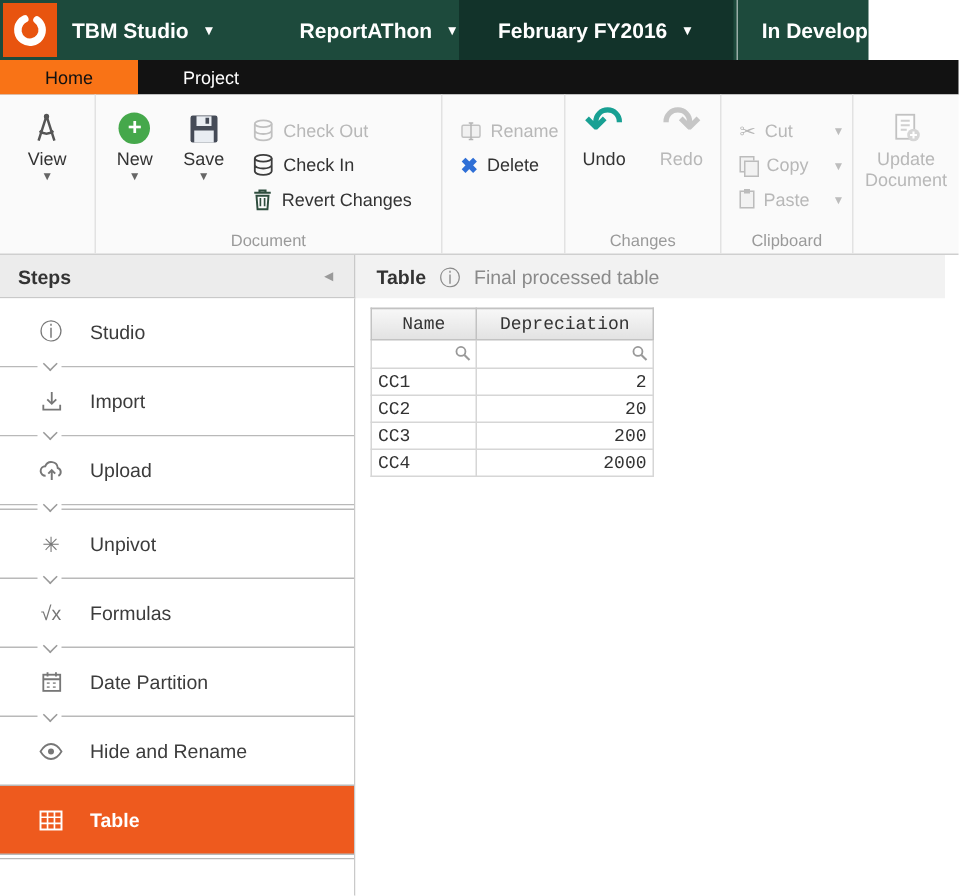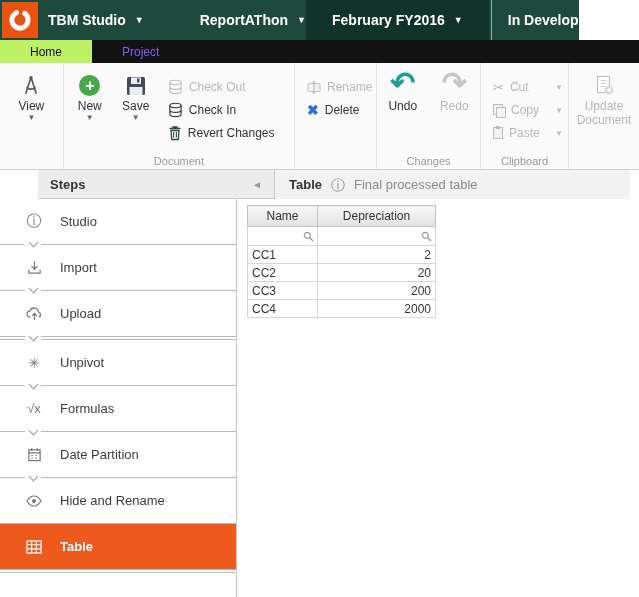--- a/index.html
+++ b/index.html
@@ -24,22 +24,22 @@
     white-space:nowrap;cursor:default;}
   .tb-caret{font-size:9px;line-height:1;color:#fff;}
   .tb-app{margin-right:56px;}
   .tb-project{}
   .tb-period{align-self:stretch;background:var(--topbar-green-dark);padding:0 26px;margin-right:2px;}
   .tb-env{align-self:stretch;border-left:1px solid rgba(255,255,255,.55);padding:0 16px;}
 
   
   .tabbar{position:absolute;top:40px;left:0;width:639px;height:23px;
     background:var(--tabbar-black);display:flex;align-items:stretch;}
-  .tab{display:flex;align-items:center;padding:0 30px;color:#8b5cf6;font-size:12px;cursor:default;}
-  .tab.active{background:#bef264;color:#111;}
+  .tab{display:flex;align-items:center;padding:0 30px;color:#ffffff;font-size:12px;cursor:default;}
+  .tab.active{background:#f97316;color:#111;}
 
   
   .ribbon{position:absolute;top:63px;left:0;width:639px;height:107px;background:#fafafa;
     border-bottom:1px solid #cfcfcf;display:flex;align-items:stretch;}
   .rgroup{position:relative;border-right:1px solid #e2e2e2;padding:5px 3px 16px;display:flex;align-items:flex-start;}
   .glabel{position:absolute;bottom:2px;left:0;right:0;text-align:center;font-size:11px;color:#9a9a9a;}
   .g-view{width:64px;justify-content:center;}
   .g-document{width:232px;}
   .g-edit{width:82px;}
   .g-changes{width:104px;justify-content:center;gap:6px;}
@@ -61,21 +61,21 @@
   .clipbtn{width:78px;}
   .copy-ic{position:relative;width:12px;height:12px;flex:0 0 auto;}
   .copy-ic::before,.copy-ic::after{content:"";position:absolute;width:8px;height:9px;border:1px solid #bcbcbc;background:#f2f2f2;}
   .copy-ic::before{left:0;top:0;}
   .copy-ic::after{left:3px;top:3px;}
   .paste-ic{width:10px;height:12px;border:1px solid #bcbcbc;background:#f2f2f2;position:relative;flex:0 0 auto;}
   .paste-ic::before{content:"";position:absolute;left:2px;top:-2px;width:4px;height:3px;background:#bcbcbc;}
   .scissors{font-size:13px;line-height:1;color:#b8b8b8;}
 
   
-  .headerband{position:absolute;top:170px;left:0;width:630px;height:29px;display:flex;padding-left:38px;}
+  .headerband{position:absolute;top:170px;left:0;width:630px;height:29px;display:flex;}
   .steps-header{width:237px;background:#ececec;border-right:1px solid #c9c9c9;border-bottom:1px solid #c9c9c9;
     display:flex;align-items:center;padding:0 12px;font-weight:bold;font-size:13px;color:#333;}
   .collapse{margin-left:auto;color:#9a9a9a;font-size:10px;cursor:default;}
   .main-header{flex:1;background:#f2f2f2;display:flex;align-items:center;gap:9px;padding:0 14px;}
   .mh-title{font-weight:bold;font-size:13px;color:#333;}
   .mh-info{color:#8a8a8a;font-size:14px;line-height:1;}
   .mh-sub{color:#8a8a8a;font-size:13px;}
 
   
   .steps{position:absolute;top:199px;left:0;width:237px;height:398px;background:#fff;
@@ -88,21 +88,21 @@
   .step.selected .slabel{color:#fff;font-weight:bold;}
   .step.selected .sicon{color:#fff;}
   .stepsep{height:3px;background:#fff;border-bottom:1px solid #b9b9b9;}
   .step.partial{height:21px;border-bottom:none;}
   .chevwrap{position:absolute;left:25px;width:16px;height:10px;background:#fff;
     display:flex;align-items:flex-start;justify-content:center;}
   .chev{width:7px;height:7px;border:solid #999;border-width:0 1.5px 1.5px 0;transform:rotate(45deg);margin-top:-1px;}
 
   
   .main{position:absolute;top:199px;left:237px;width:402px;height:398px;background:#fff;}
-  table.grid{border-collapse:collapse;margin:6px 0 0 10px;}
+  table.grid{border-collapse:collapse;margin:6px 0 0 10px;font-family:Liberation Mono, monospace;}
   table.grid th{width:70px;background:linear-gradient(#f7f7f7,#e2e2e2);border:1px solid #c2c2c2;
     font-weight:normal;font-size:12px;color:#333;height:21px;padding:0 6px;text-align:center;}
   table.grid th.wide{width:118px;}
   table.grid td{border:1px solid #d6d6d6;height:18px;font-size:12px;padding:0 4px;background:#fff;}
   tr.filter td{height:19px;text-align:right;padding:0 3px;}
   td.num{text-align:right;}
   .mag{display:inline-block;vertical-align:middle;}
 
   svg{display:block}
 </style>

